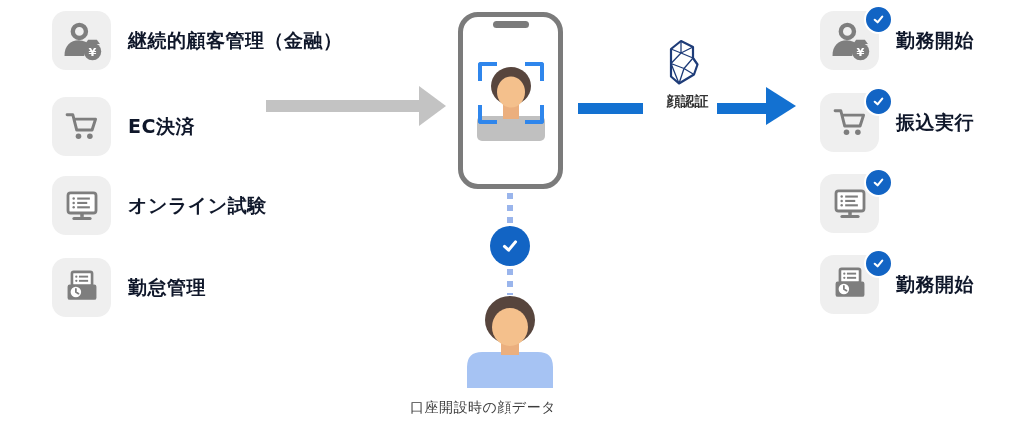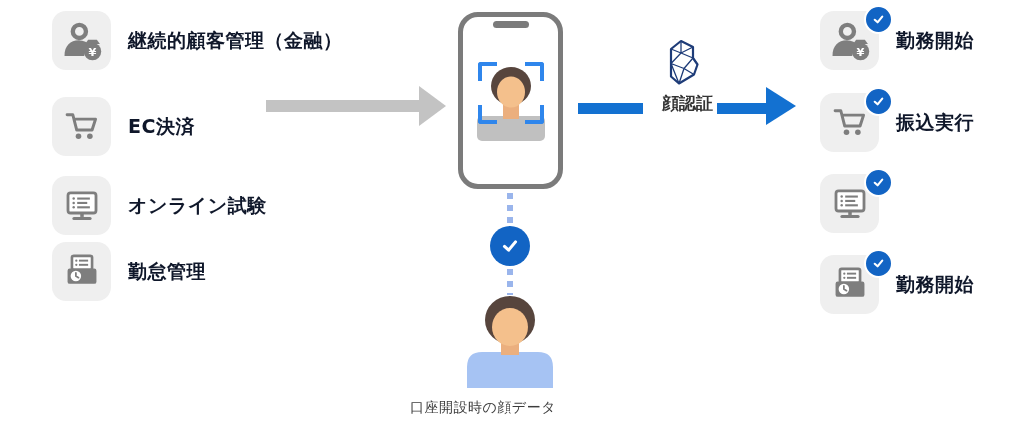--- a/index.html
+++ b/index.html
@@ -22,21 +22,21 @@
   
   .garrow-bar{position:absolute;left:266px;top:100px;width:153px;height:12px;background:#c3c3c3;}
   .garrow-head{position:absolute;left:419px;top:86px;width:0;height:0;
     border-left:27px solid #c3c3c3;border-top:20px solid transparent;border-bottom:20px solid transparent;}
   
   .barrow-l{position:absolute;left:578px;top:103px;width:65px;height:11px;background:#1371d1;}
   .barrow-r{position:absolute;left:717px;top:103px;width:49px;height:11px;background:#1371d1;}
   .barrow-head{position:absolute;left:766px;top:87px;width:0;height:0;
     border-left:30px solid #1371d1;border-top:19px solid transparent;border-bottom:19px solid transparent;}
   .center-label{position:absolute;left:600px;top:93px;width:175px;text-align:center;line-height:1.28;}
-  .center-label .l1{font-size:17px;font-weight:bold;color:#333;}
+  .center-label .l1{font-size:14px;font-weight:bold;color:#333;}
   .center-label .l2{font-size:17px;font-weight:bold;color:#333;}
   #auth-logo{position:absolute;left:664px;top:39px;}
   
   .phone{position:absolute;left:458px;top:12px;width:105px;height:177px;box-sizing:border-box;
     background:#fff;border:5px solid #7b7b7b;border-radius:20px;}
   .notch{position:absolute;left:50%;transform:translateX(-50%);top:4px;width:36px;height:7px;
     background:#7b7b7b;border-radius:4px;}
   .phone-avatar{position:absolute;left:50%;transform:translateX(-50%);top:48px;}
   .brackets{position:absolute;left:50%;transform:translateX(-50%);top:45px;width:66px;height:62px;z-index:3;}
   .corner{position:absolute;width:15px;height:15px;}
@@ -119,21 +119,21 @@
     <div class="row-label">EC決済</div>
   </div>
   <div class="row" style="top:176px;left:52px">
     <div class="tile">
         <svg>
           <use href="#i-monitor"></use>
         </svg>
       </div>
     <div class="row-label">オンライン試験</div>
   </div>
-  <div class="row" style="top:242px;left:52px">
+  <div class="row" style="top:258px;left:52px">
     <div class="tile">
         <svg>
           <use href="#i-timeclock"></use>
         </svg>
       </div>
     <div class="row-label">勤怠管理</div>
   </div>
 
   <div class="garrow-bar"></div>
   <div class="garrow-head"></div>

